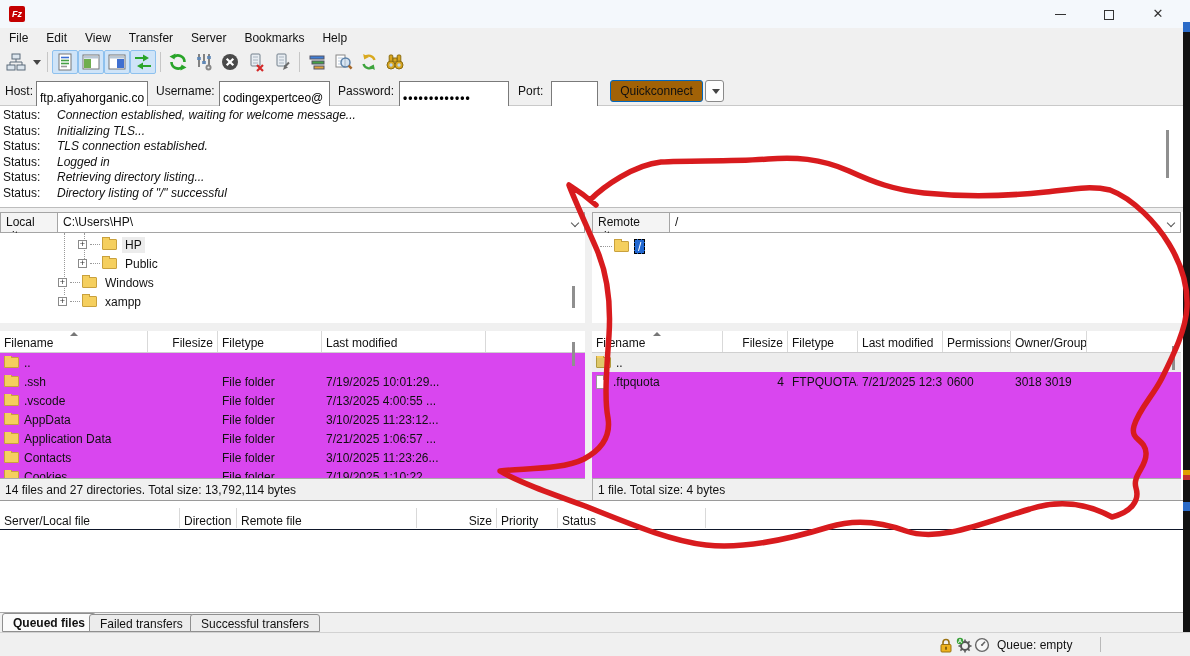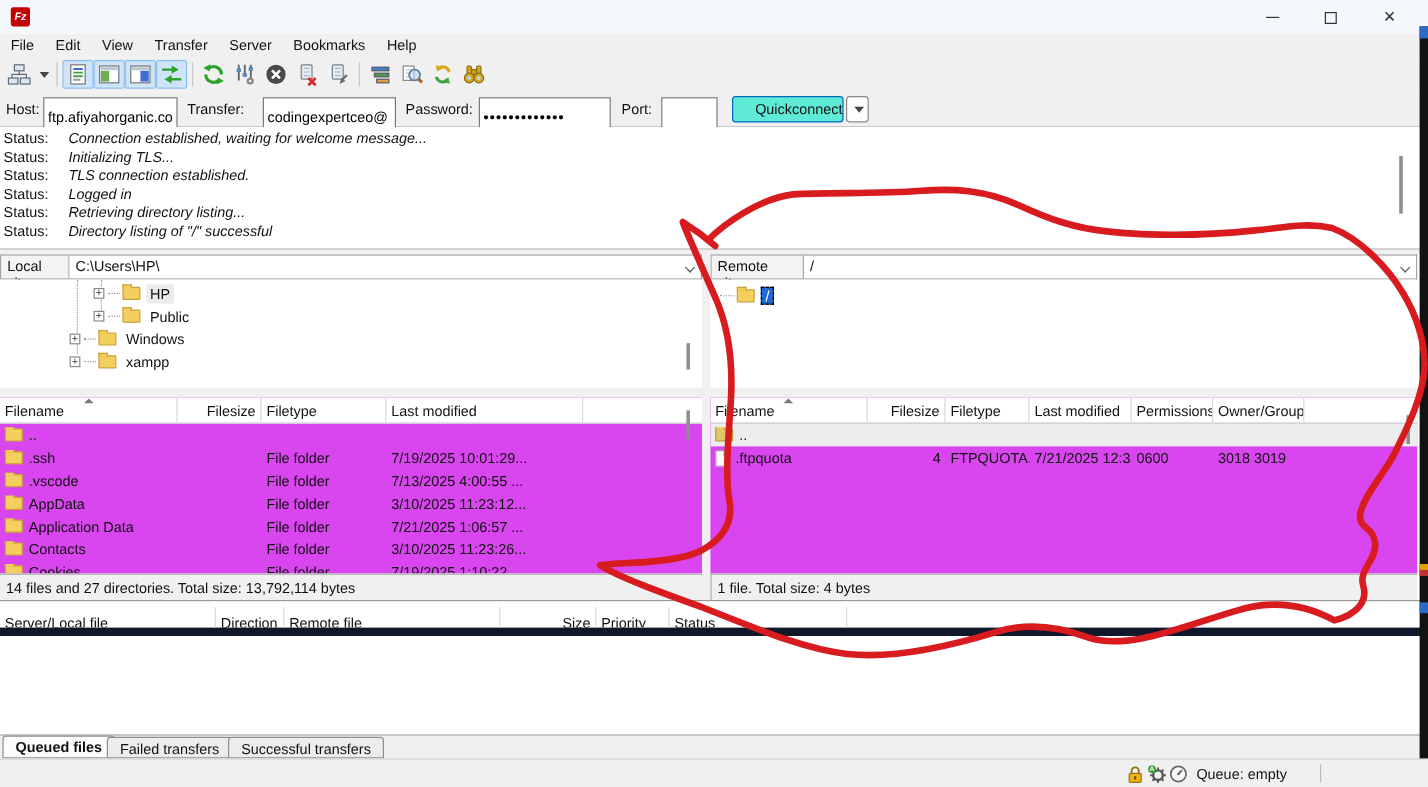--- a/index.html
+++ b/index.html
@@ -24,21 +24,21 @@
   .tbtn { width:26px; height:24px; display:flex; align-items:center; justify-content:center; border:1px solid transparent; border-radius:2px; }
   .tbtn.active { background:#cfe4f8; border-color:#8ec1ee; }
   .tsep { width:1px; height:20px; background:#c6c6c6; margin:0 4px; }
   .tcaret { width:0; height:0; border-left:4px solid transparent; border-right:4px solid transparent; border-top:5px solid #444; margin-left:2px; }
   .tbtn svg { display:block; }
 
   
   #quickbar { left:0; top:76px; width:1190px; height:30px; background:#f0f0f0; border-bottom:1px solid #c9c9c9; }
   .qlabel { top:8px; color:#111; }
   .qinput { top:5px; height:34px; border:1px solid #7a7a7a; background:#fff; font-family:"Liberation Sans",sans-serif; font-size:12px; padding:0 3px; }
-  #qc-btn { left:610px; top:4px; width:93px; height:22px; background:#5eead4; border:1px solid #0067c0; border-radius:3px; text-align:right; line-height:20px; }
+  #qc-btn { left:610px; top:4px; width:93px; height:22px; background:#a16207; border:1px solid #0067c0; border-radius:3px; text-align:center; line-height:20px; }
   #qc-drop { left:705px; top:4px; width:19px; height:22px; background:#fdfdfd; border:1px solid #8a8a8a; border-radius:3px; display:flex; align-items:center; justify-content:center; }
 
   
   #log { left:0; top:106px; width:1190px; height:101px; background:#fff; }
   .log-row { height:15.5px; position:relative;padding-left:20px; }
   .log-label { position:absolute; left:3px; top:2px; }
   .log-msg { position:absolute; left:57px; top:2px;font-style:italic; }
   #log-scroll { left:1166px; top:130px; width:3px; height:48px; background:#8f8f8f; }
   .hsplit1 { left:0; top:207px; width:1190px; height:5px; background:#f0f0f0; border-top:1px solid #bdbdbd; }
 
@@ -86,21 +86,21 @@
   
   .rc0{width:131px;} .rc1{width:65px;} .rc2{width:70px;} .rc3{width:85px;} .rc4{width:68px;} .rc5{width:76px;} .rcf{flex:1;border-right:none;}
 
   
   .pstatus { top:478px; height:22px; background:#f0f0f0; border-top:1px solid #ababab; padding:4px 0 0 5px; position:absolute; }
   #local-status { left:0; width:585px; }
   #remote-status { left:592px; width:589px; border-left:1px solid #ababab; }
 
   
   #queue { left:0; top:500px; width:1190px; height:112px; background:#fff; border-top:1px solid #9a9a9a; }
-  #queue .lhead { height:24px; margin-top:5px; border-bottom:7px solid #0f172a; }
+  #queue .lhead { height:24px; margin-top:5px; border-bottom:1px solid #0f172a;align-items:center; }
   #queue .hcell { padding-top:6px; }
   .qc0{width:180px;} .qc1{width:57px;} .qc2{width:180px;} .qc3{width:80px;} .qc4{width:61px;} .qc5{width:148px;} .qcf{flex:1;border-right:none;}
 
   
   #tabbar { left:0; top:612px; width:1190px; height:20px; background:#f0f0f0; border-top:1px solid #aaa; }
   .qtab { position:absolute; top:1px; height:18px; border:1px solid #8f8f8f; border-radius:3px 3px 0 0; background:#ececec; padding:2px 10px 0 10px; white-space:nowrap; }
   .qtab.active { background:#fbfbfb; font-weight:bold; top:0; height:19px; }
 
   
   #bottombar { left:0; top:632px; width:1190px; height:24px; background:#f0f0f0; border-top:1px solid #d2d2d2; }
@@ -285,21 +285,21 @@
           <circle cx="6" cy="13" r="1.7" fill="#bcd6ee"></circle>
           <circle cx="14" cy="13" r="1.7" fill="#bcd6ee"></circle>
         </svg>
       </span>
   </div>
 </div>
 
 <div id="quickbar" class="abs">
   <div class="abs qlabel" style="left:5px">Host:</div>
   <input class="abs qinput" style="left: 36px; width: 112px;" value="ftp.afiyahorganic.co">
-  <div class="abs qlabel" style="left:156px">Transfer:</div>
+  <div class="abs qlabel" style="left:156px">Username:</div>
   <input class="abs qinput" style="left: 219px; width: 111px;" value="codingexpertceo@">
   <div class="abs qlabel" style="left:338px">Password:</div>
   <input class="abs qinput" style="left: 399px; width: 110px; letter-spacing: 1px; font-weight: bold;" value="•••••••••••••">
   <div class="abs qlabel" style="left:518px">Port:</div>
   <input class="abs qinput" style="left: 551px; width: 47px;" value="">
   <div id="qc-btn" class="abs">Quickconnect</div>
   <div id="qc-drop" class="abs">
       <span class="tcaret"></span>
     </div>
 </div>

